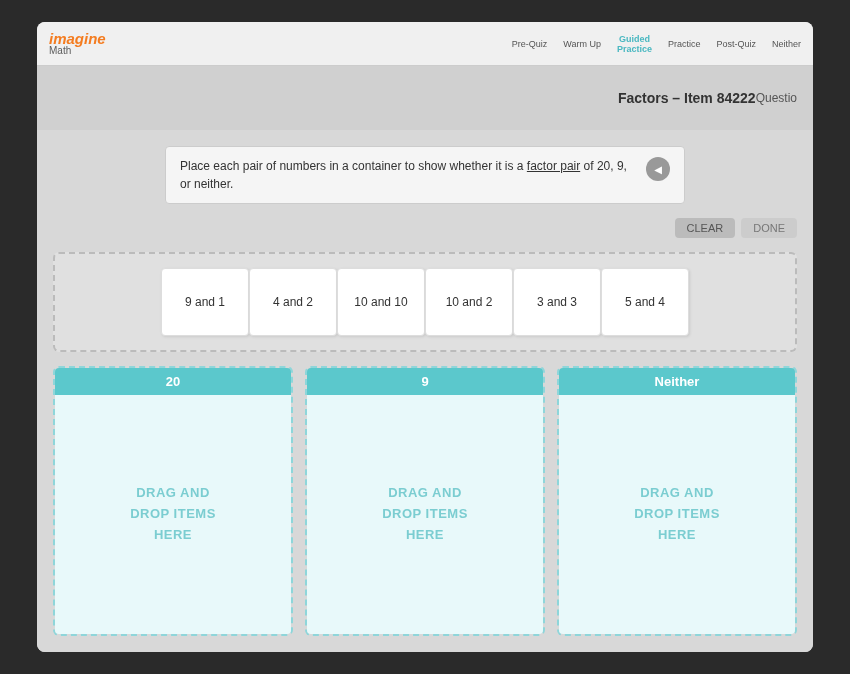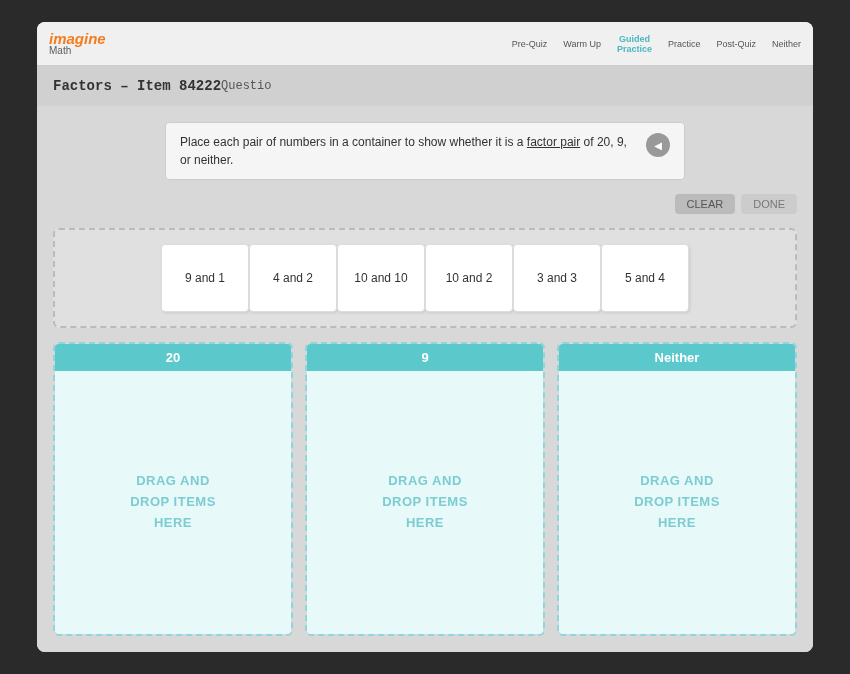--- a/index.html
+++ b/index.html
@@ -65,25 +65,24 @@
       font-weight: bold;
     }
     .nav-link span {
       display: block;
       font-size: 9px;
     }
 
     
     .item-header {
       background: #d0d0d0;
-      padding: 12px 16px;
-      display: flex;
-      align-items: center;
-      justify-content: flex-start;
-      font-family: Liberation Mono, monospace;
+      padding: 24px 16px;
+      display: flex;
+      align-items: center;
+      justify-content: flex-end;
     }
     .item-title {
       font-size: 14px;
       font-weight: bold;
       color: #333;
     }
     .question-label {
       font-size: 12px;
       color: #555;
     }

